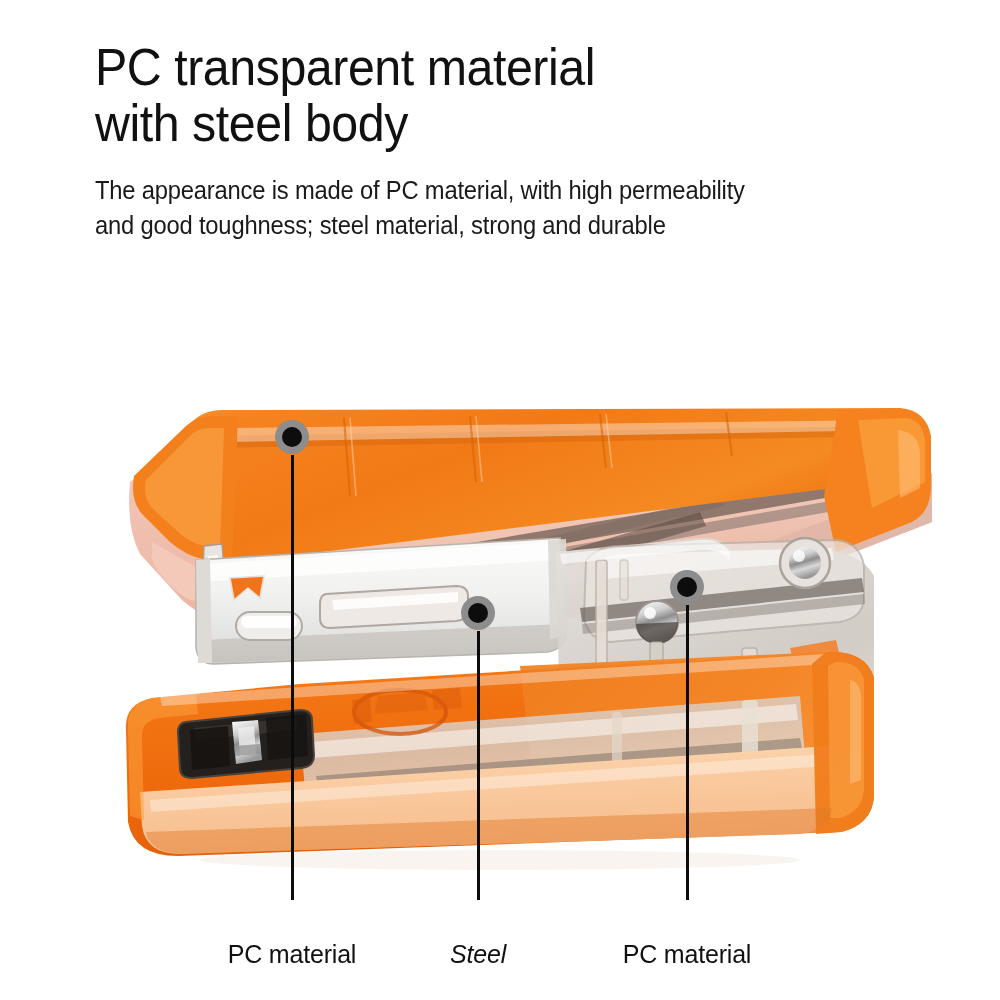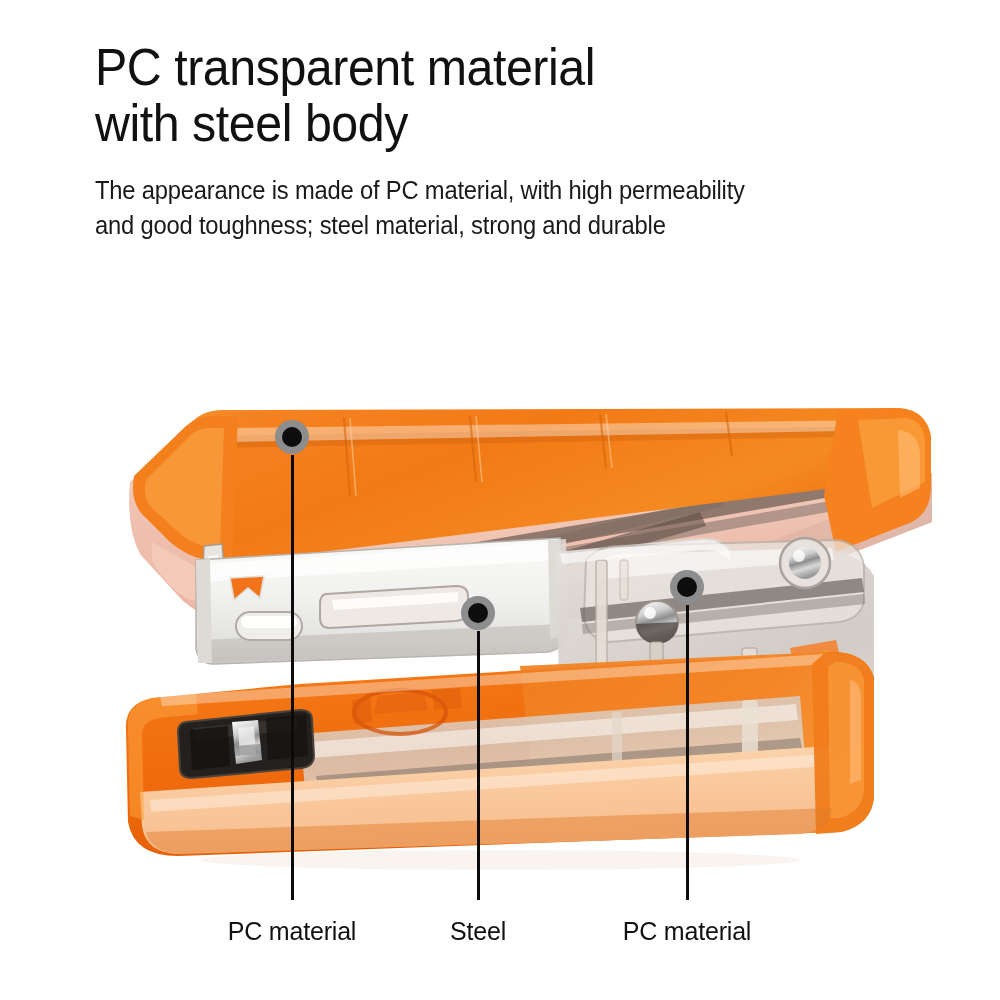--- a/index.html
+++ b/index.html
@@ -101,21 +101,21 @@
     position: absolute;
     width: 3px;
     margin-left: -1.5px;
     background: #0b0b0b;
   }
 
   
   .caption-row {
     position: absolute;
     left: 0;
-    top: 918px;
+    top: 941px;
     width: 1000px;
     height: 50px;
   }
   .caption {
     position: absolute;
     transform: translateX(-50%);
     font-size: 25px;
     line-height: 1.1;
     color: #111111;
     white-space: nowrap;
@@ -468,17 +468,17 @@
     </div>
 
     <div class="callout">
       <div class="leader" style="left:687px; top:605px; height:295px;"></div>
       <div class="marker" style="left:687px; top:587px;"></div>
     </div>
   </div>
 
   <div class="caption-row">
     <div class="caption" style="left:292px;">PC material</div>
-    <div class="caption" style="left:478px;">Steel</div>
+    <div class="caption" style="left:478px;font-style:italic;">Steel</div>
     <div class="caption" style="left:687px;">PC material</div>
   </div>
 
 </div>
 
 </body></html>

